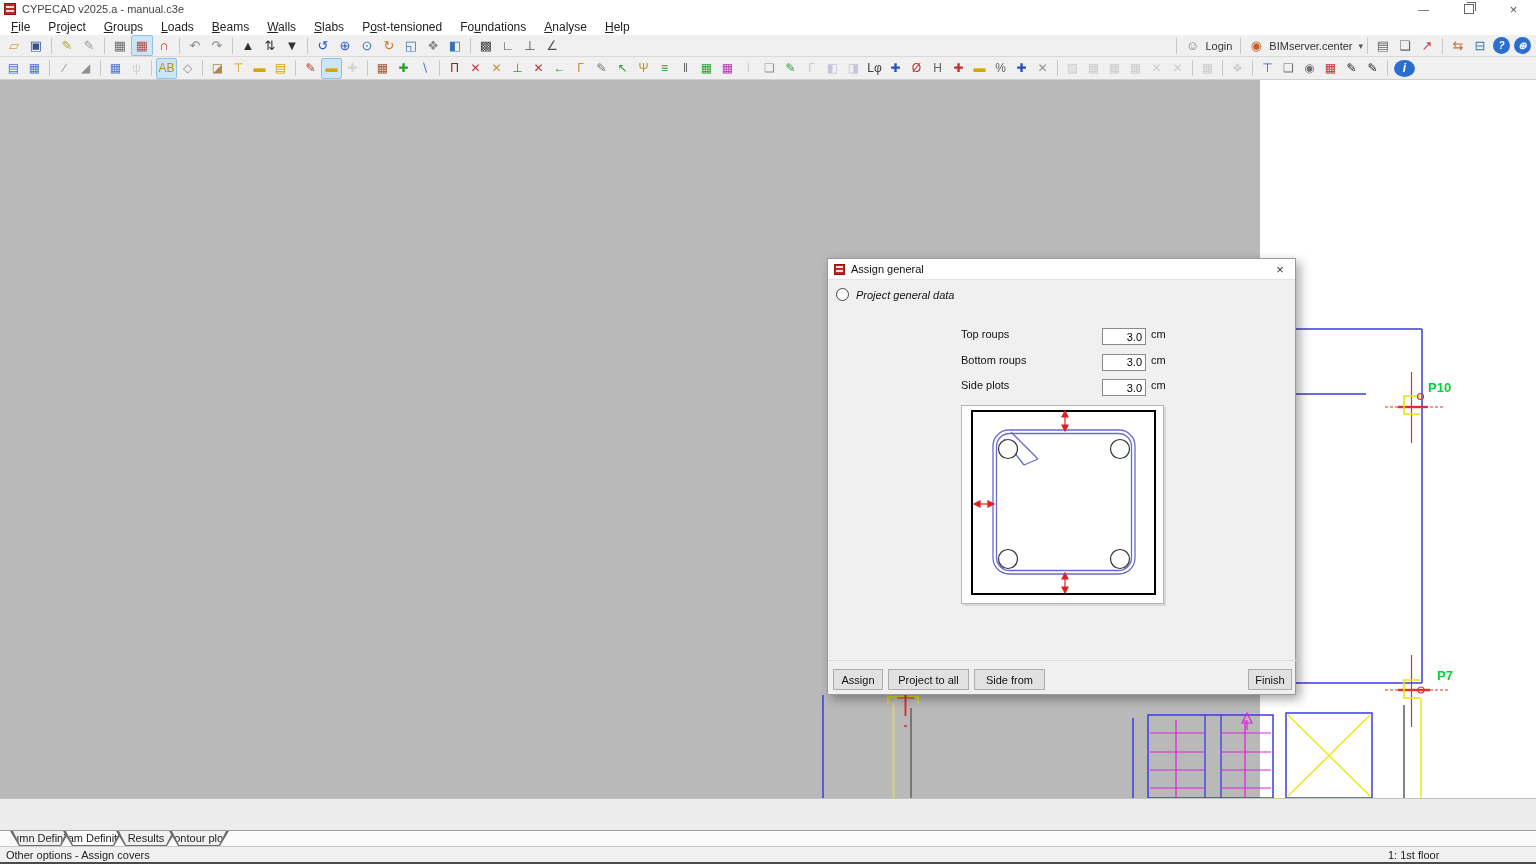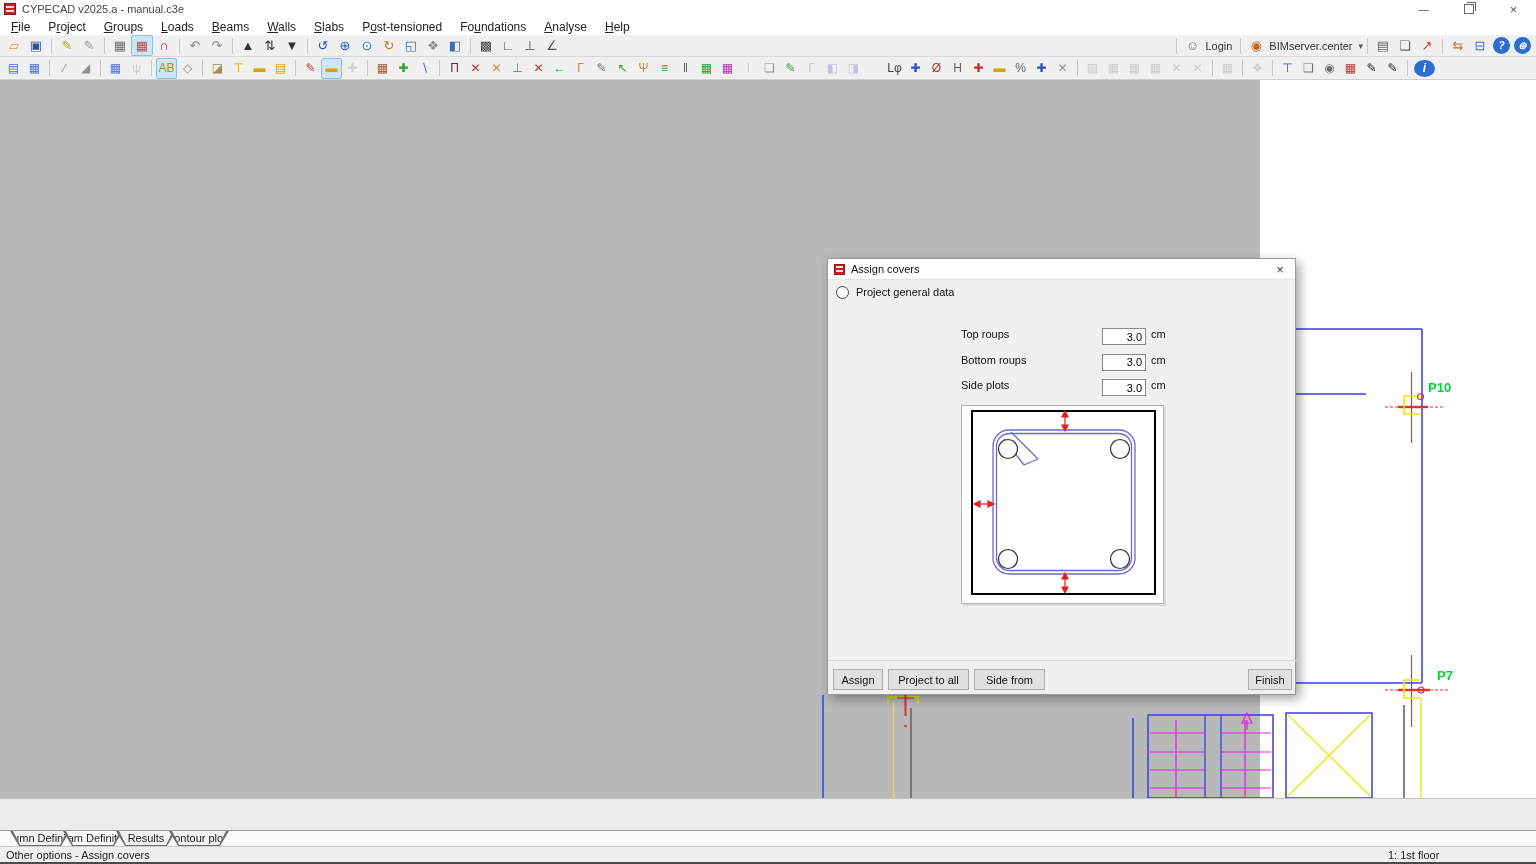--- a/index.html
+++ b/index.html
@@ -57,21 +57,21 @@
   #status-left{position:absolute;left:6px;top:2px;}
   #status-right{position:absolute;left:1388px;top:2px;}
   #bottomstrip{position:absolute;left:0;top:862px;width:1536px;height:2px;background:#4b4b4b;}
   
   #dialog{position:absolute;left:827px;top:258px;width:469px;height:437px;background:#f0f0f0;
           border:1px solid #9a9a9a;box-sizing:border-box;box-shadow:4px 4px 10px rgba(0,0,0,.35);font-size:11px;color:#111;}
   #dlg-title{height:20px;background:#fff;display:flex;align-items:center;border-bottom:1px solid #e4e4e4;}
   #dlg-icon{width:11px;height:11px;margin:0 6px 0 6px;background:#c32428;box-shadow:inset 0 0 0 1px #8d1518;position:relative;}
   #dlg-icon:before{content:"";position:absolute;left:2px;right:2px;top:2px;height:2px;background:#f3dede;box-shadow:0 4px 0 #f3dede;}
   #dlg-close{margin-left:auto;width:30px;text-align:center;font-size:13px;color:#333;}
-  .radio-row{display:flex;align-items:flex-start;margin:6px 0 0 8px;height:15px;}
+  .radio-row{display:flex;align-items:flex-end;margin:6px 0 0 8px;height:15px;font-style:italic;}
   .radio{width:11px;height:11px;border:1px solid #444;border-radius:50%;background:#fff;margin-right:5px;position:relative;flex:0 0 auto;}
   .radio.checked:before{content:"";position:absolute;left:2.5px;top:2.5px;width:6px;height:6px;border-radius:50%;background:#222;}
   .radio-label{padding:0 2px;}
   .radio-label.focused{font-weight:bold;outline:1px dotted #555;}
   .field-row{position:absolute;height:17px;}
   .field-label{position:absolute;left:133px;}
   .field-input{position:absolute;left:274px;width:44px;height:17px;border:1px solid #8a8a8a;background:#fff;
                font-family:"Liberation Sans",sans-serif;font-size:11px;text-align:right;padding:0 3px;box-sizing:border-box;}
   .field-unit{position:absolute;left:323px;}
   #diagram-panel{position:absolute;left:133px;top:146px;width:201px;height:197px;background:#fff;
@@ -207,21 +207,21 @@
     <span class="ticon" style="color: rgb(42, 160, 42);">≡</span>
     <span class="ticon" style="color: rgb(96, 96, 96);">‖</span>
     <span class="ticon" style="color: rgb(42, 160, 42);">▦</span>
     <span class="ticon" style="color: rgb(176, 48, 176);">▦</span>
     <span class="ticon dis" style="color: rgb(160, 160, 160);">I</span>
     <span class="ticon" style="color: rgb(144, 144, 144);">❏</span>
     <span class="ticon" style="color: rgb(42, 160, 42);">✎</span>
     <span class="ticon dis" style="color: rgb(160, 160, 160);">Γ</span>
     <span class="ticon dis" style="color: rgb(144, 144, 192);">◧</span>
     <span class="ticon dis" style="color: rgb(144, 144, 192);">◨</span>
-    <span class="ticon" style="color: rgb(64, 64, 64); margin-left: 20px;">Lφ</span>
+    <span class="ticon" style="color: rgb(64, 64, 64);">Lφ</span>
     <span class="ticon" style="color: rgb(42, 80, 192);">✚</span>
     <span class="ticon" style="color: rgb(192, 48, 48);">Ø</span>
     <span class="ticon" style="color: rgb(96, 96, 96);">H</span>
     <span class="ticon" style="color: rgb(192, 48, 48);">✚</span>
     <span class="ticon" style="color: rgb(216, 164, 0);">▬</span>
     <span class="ticon" style="color: rgb(96, 96, 96);">%</span>
     <span class="ticon" style="color: rgb(42, 80, 192);">✚</span>
     <span class="ticon" style="color: rgb(144, 144, 144);">✕</span>
     <div class="tsep"></div>
     <span class="ticon dis" style="color: rgb(160, 160, 160);">▨</span>
@@ -298,21 +298,21 @@
       <path d="M893.5,623 V718" stroke="#e8e800" stroke-width="1.4"></path>
       <path d="M911,628 V718" stroke="#666666" stroke-width="1.6"></path>
     </g>
   </svg>
 </div>
 <div id="band"></div>
 
 <div id="dialog">
   <div id="dlg-title">
     <div id="dlg-icon"></div>
-    <span>Assign covers</span>
+    <span>Assign general</span>
     <div id="dlg-close">×</div>
   </div>
   <div class="radio-row">
     <span class="radio"></span>
     <span class="radio-label">Project general data</span>
   </div>
   <div id="fields">
       <div class="field-row" style="top: 69px; left: 0px; width: 469px;">
         <span class="field-label">Top roups</span>
         <input class="field-input" value="3.0" style="">

